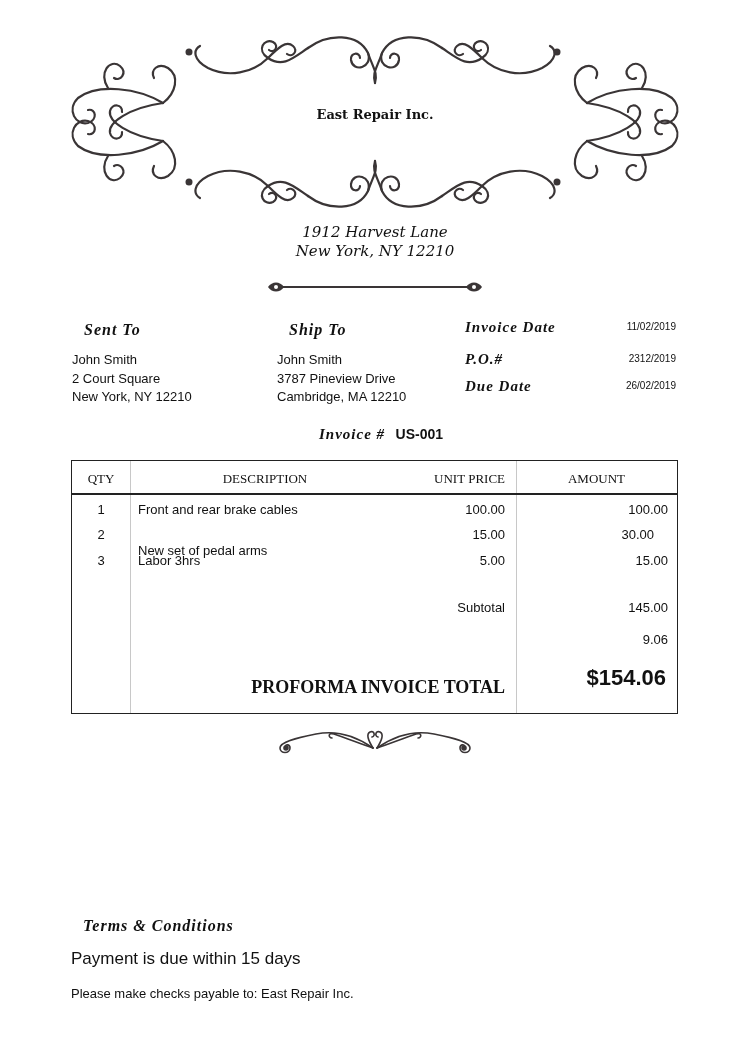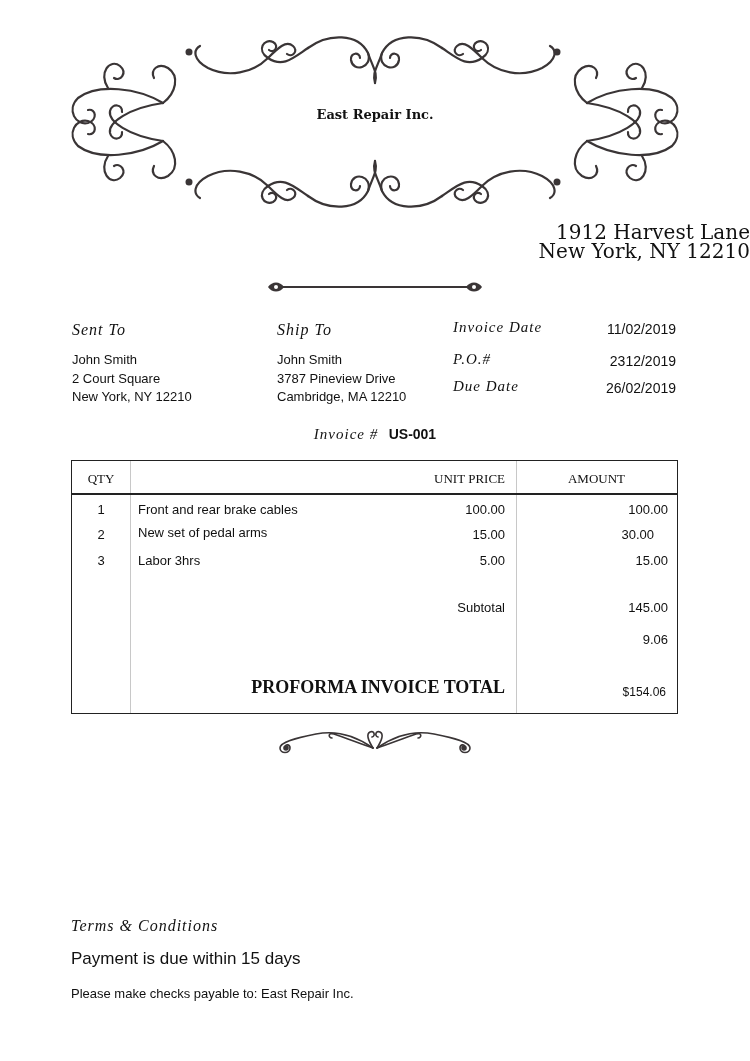--- a/index.html
+++ b/index.html
@@ -1,37 +1,37 @@
 <!DOCTYPE html>
 <html><head>
 <meta charset="utf-8">
 <style>
   html, body { margin: 0; padding: 0; background: #ffffff; }
   body { width: 750px; height: 1061px; position: relative; overflow: hidden; color: #111; font-family: "Liberation Sans", sans-serif; }
   .abs { position: absolute; }
   .serif { font-family: "DejaVu Serif", "Liberation Serif", serif; }
-  .script { font-family: "Liberation Serif", serif; font-style: italic; font-weight: normal; letter-spacing: 1px; }
+  .script { font-family: "Liberation Serif", serif; font-style: italic; font-weight: bold; letter-spacing: 1px; margin-left: 12px; }
   .sans { font-family: "Liberation Sans", sans-serif; }
 
   #frame { left: 68px; top: 28px; width: 614px; height: 188px; }
   #company { left: 0; width: 750px; top: 107px; text-align: center; font-size: 13px; font-weight: bold; }
-  #addr { left: 0; width: 750px; top: 223px; text-align: right; font-size: 20px; line-height: 19px; }
+  #addr { left: 0; width: 750px; top: 223px; text-align: center; font-size: 15px; line-height: 19px; font-style: italic; }
   #divider { left: 266px; top: 280px; width: 218px; height: 14px; }
 
   .lbl { font-size: 16px; }
   .txt { font-size: 13px; line-height: 18.5px; }
 
   #sent-title { left: 72px; top: 321px; }
   #sent-lines { left: 72px; top: 351px; }
   #ship-title { left: 277px; top: 321px; }
   #ship-lines { left: 277px; top: 351px; }
 
   .meta-row { position: absolute; left: 453px; width: 223px; height: 20px; }
   .meta-row .k { position: absolute; left: 0; top: 0; font-size: 15px; }
-  .meta-row .v { position: absolute; right: 0; top: 2px; font-size: 14px; }
+  .meta-row .v { position: absolute; right: 0; top: 2px; font-size: 10px; }
 
   #invno { left: 0; width: 750px; top: 425px; text-align: center; }
   #invno .k { font-size: 15px; }
   #invno .v { font-size: 14px; font-weight: bold; margin-left: 6px; }
 
   #table { left: 71px; top: 460px; width: 607px; height: 254px; border: 1.5px solid #222; box-sizing: border-box; padding-left: 28px; }
   .vline { position: absolute; top: 0; bottom: 0; width: 1px; background: #c8c8c8; }
   .hline { position: absolute; left: 0; right: 0; height: 1.5px; background: #222; }
   .th { position: absolute; top: 10px; font-size: 13px; font-family: "Liberation Serif", serif; }
   .td { position: absolute; font-size: 13px; }
@@ -140,48 +140,49 @@
   <span class="k script">Invoice #</span>
   <span class="v sans">US-001</span>
 </div>
 
 <div id="table" class="abs">
   <div class="vline" style="left:58px;"></div>
   <div class="vline" style="left:444px;"></div>
   <div class="hline" style="top:32px;"></div>
 
   <div class="th c" style="left:0;width:58px;">QTY</div>
+  <div class="th c" style="left:58px;width:270px;">DESCRIPTION</div>
   <div class="th r" style="left:330px;width:103px;">UNIT PRICE</div>
   <div class="th c" style="left:444px;width:161px;">AMOUNT</div>
 
   <div>
     <div class="td c" style="left:0;width:58px;top:41px;">1</div>
     <div class="td" style="left:66px;top:41px;">Front and rear brake cables</div>
     <div class="td r" style="left:330px;width:103px;top:41px;">100.00</div>
     <div class="td r" style="left:444px;width:152px;top:41px;">100.00</div>
   </div>
   <div>
     <div class="td c" style="left:0;width:58px;top:66px;">2</div>
-    <div class="td" style="left:66px;top:64px;text-align:right;">New set of pedal arms</div>
+    <div class="td" style="left:66px;top:82px;text-align:right;">New set of pedal arms</div>
     <div class="td r" style="left:330px;width:103px;top:66px;">15.00</div>
     <div class="td r" style="left:430px;width:152px;top:66px;">30.00</div>
   </div>
   <div>
     <div class="td c" style="left:0;width:58px;top:92px;">3</div>
     <div class="td" style="left:66px;top:92px;">Labor 3hrs</div>
     <div class="td r" style="left:330px;width:103px;top:92px;">5.00</div>
     <div class="td r" style="left:444px;width:152px;top:92px;">15.00</div>
   </div>
 
   <div class="td r" style="left:200px;width:233px;top:139px;">Subtotal</div>
   <div class="td r" style="left:444px;width:152px;top:139px;">145.00</div>
   <div class="td r" style="left:444px;width:152px;top:171px;">9.06</div>
 
   <div class="td r" style="left:100px;width:333px;top:216px;font-size:18px;font-weight:bold;font-family:'Liberation Serif',serif;">PROFORMA INVOICE TOTAL</div>
-  <div class="td r" style="left:444px;width:150px;top:224px;font-size:12px;font-weight:normal;">$154.06</div>
+  <div class="td r" style="left:444px;width:150px;top:204px;font-size:22px;font-weight:bold;">$154.06</div>
 </div>
 
 <svg id="footer-orn" class="abs" viewBox="0 0 198 32" fill="none" stroke="#3a3536" stroke-width="1.6" stroke-linecap="round">
   <path d="M97 22 C80 10, 60 4, 40 8 C20 12, 4 16, 4 22 C4 28, 14 28, 14 22 C14 18, 9 18, 9 21"></path>
   <path d="M101 22 C118 10, 138 4, 158 8 C178 12, 194 16, 194 22 C194 28, 184 28, 184 22 C184 18, 189 18, 189 21"></path>
   <path d="M97 22 C85 18, 70 12, 58 8 C52 6, 52 12, 56 12"></path>
   <path d="M101 22 C113 18, 128 12, 140 8 C146 6, 146 12, 142 12"></path>
   <path d="M97 22 C92 14, 90 8, 94 6 C98 4, 100 10, 96 11"></path>
   <path d="M101 22 C106 14, 108 8, 104 6 C100 4, 98 10, 102 11"></path>
   <circle cx="10" cy="22" r="2" fill="#3a3536"></circle>

